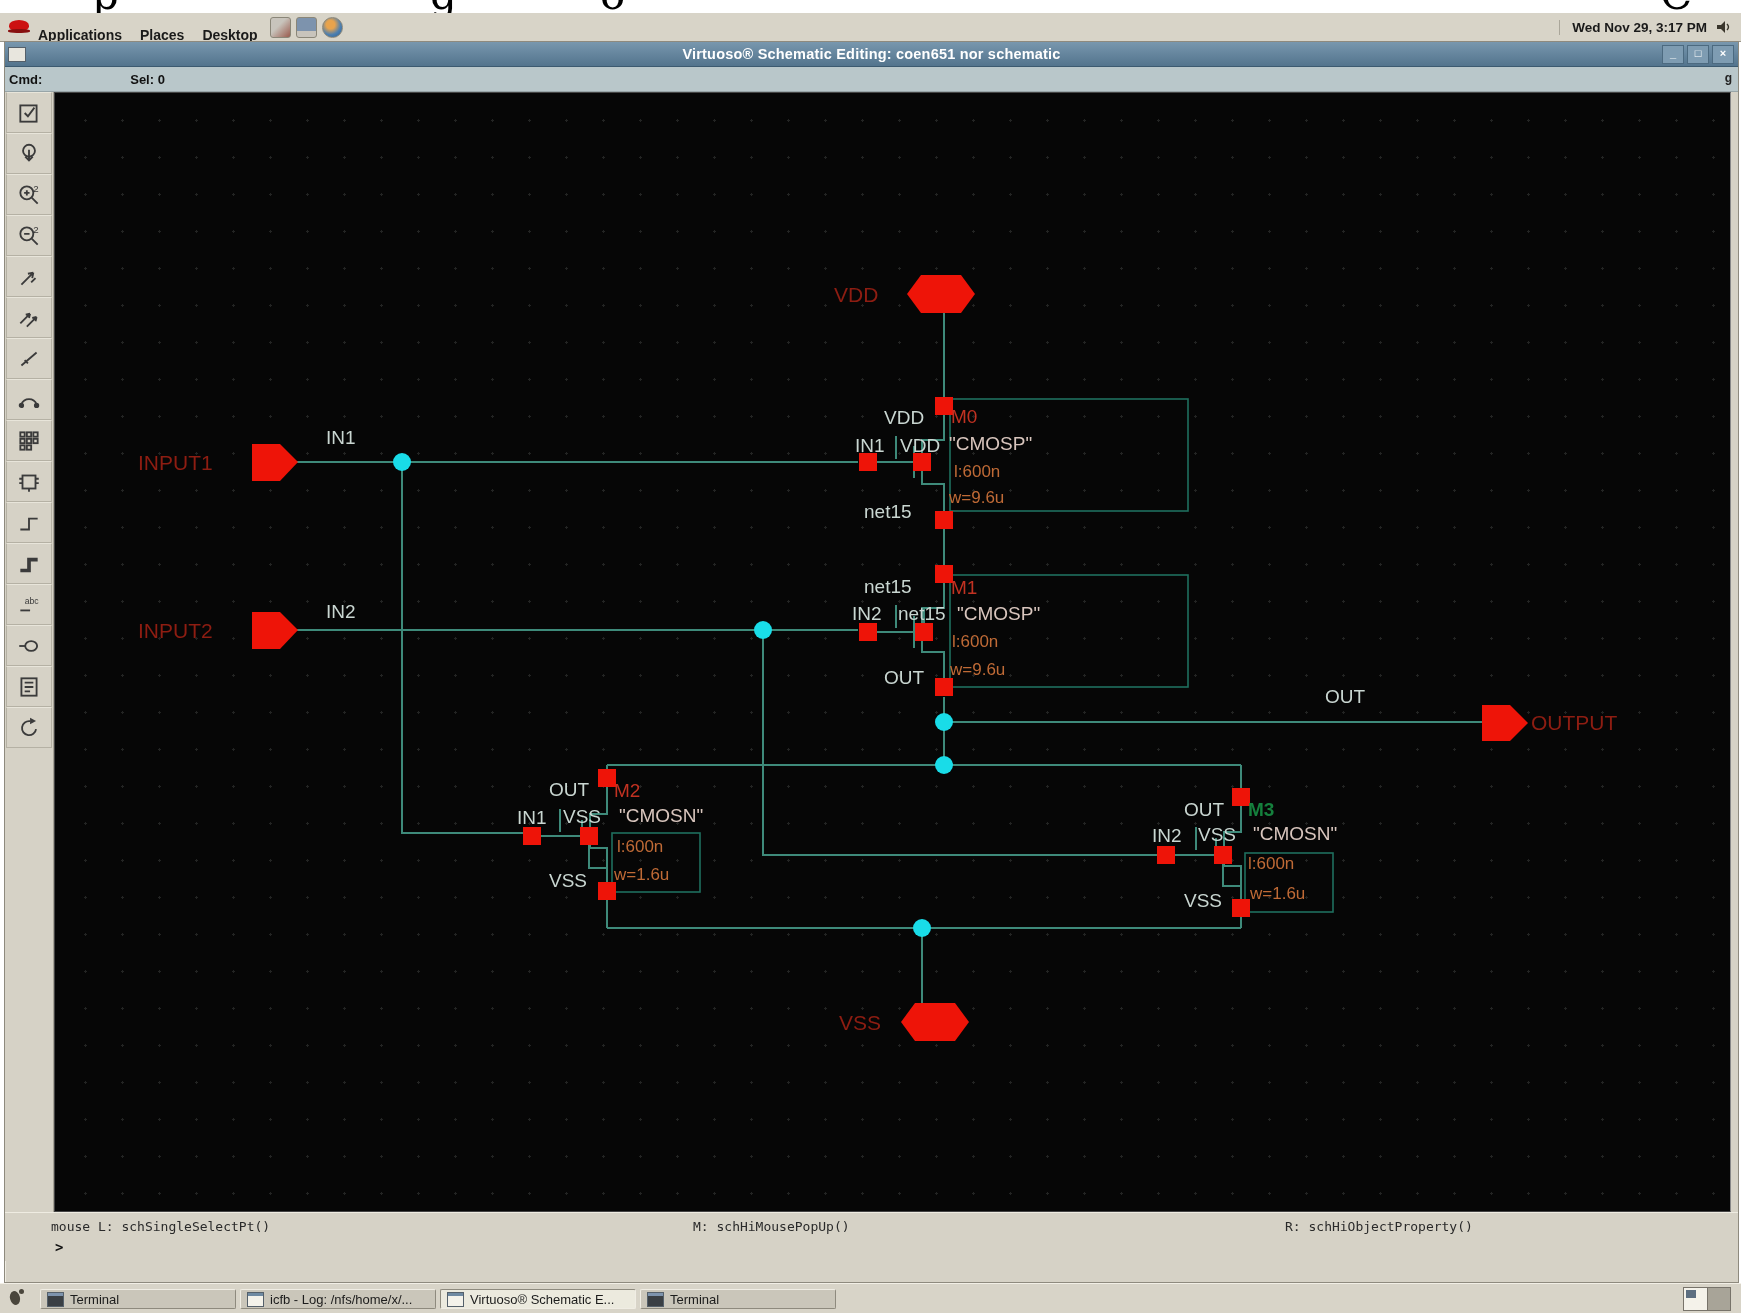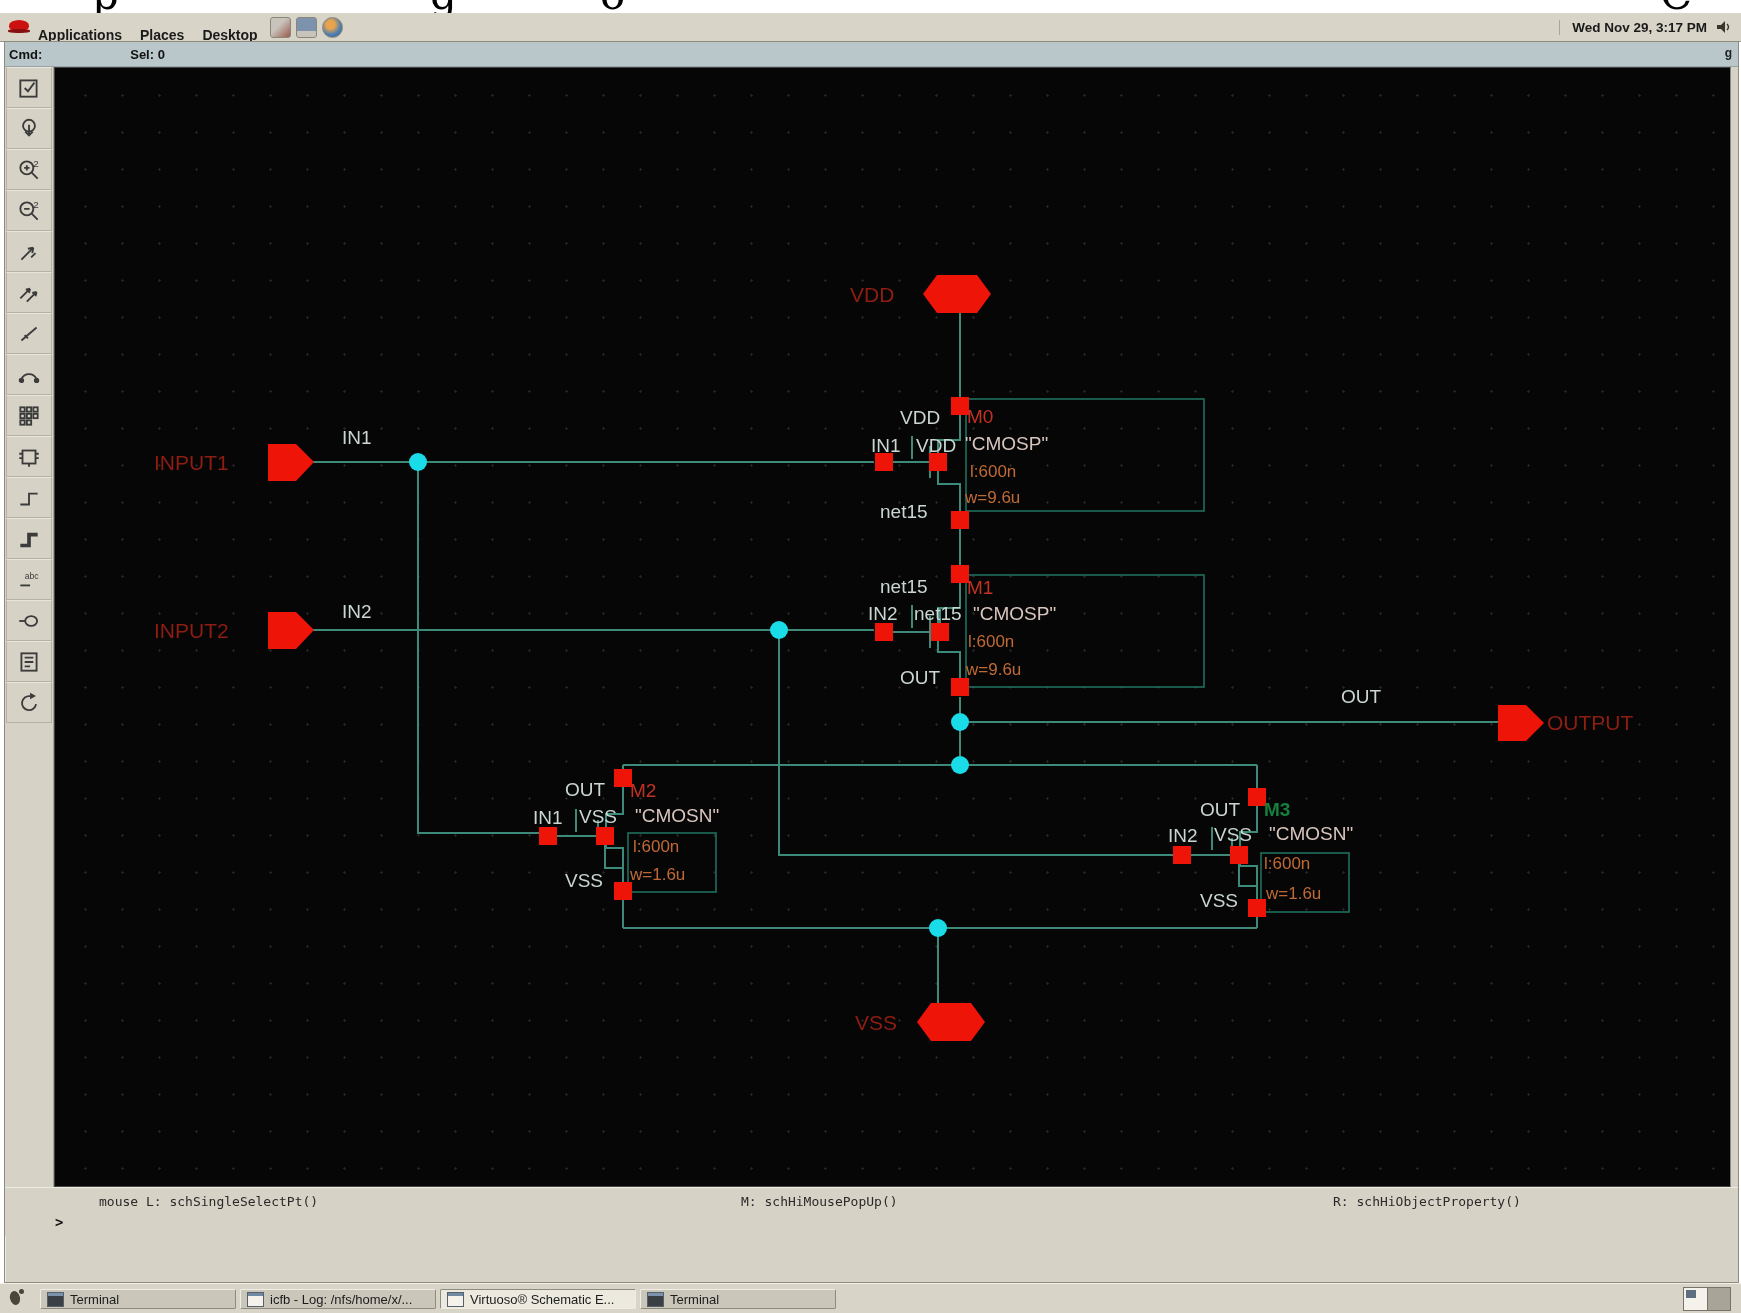--- a/index.html
+++ b/index.html
@@ -48,32 +48,32 @@
   .winbody{position:relative;display:flex;height:1120px;}
   .toolbar{width:48px;background:#d6d2c6;border-right:1px solid #a6a296;}
   .tcell{width:44px;height:39px;margin:0 1px;border:1px solid #b5b1a4;border-top-color:#e8e5da;
          display:flex;align-items:center;justify-content:center;background:#d6d2c6;}
   .tcell svg{display:block;}
   .canvas{position:relative;flex:1;margin-right:7px;background:#060606;
           background-image:radial-gradient(#232423 1.1px,transparent 1.4px);
           background-size:37px 37px;background-position:12px 9px;
           border:1px solid #444;border-right-color:#888;}
   
-  .overlay{position:absolute;left:16px;top:0;width:1470px;height:1313px;pointer-events:none;z-index:5;}
+  .overlay{position:absolute;left:0;top:0;width:1470px;height:1313px;pointer-events:none;z-index:5;}
   .overlay svg{position:absolute;left:0;top:0;}
   .slabel{position:absolute;white-space:pre;font-family:"Liberation Sans","DejaVu Sans",sans-serif;pointer-events:auto;}
   .c-net{font-size:19px;}
   .c-pin_name{font-size:21px;}
   .c-inst{font-size:19px;}
   .c-model{font-size:19px;}
   .c-param{font-size:17px;}
   
   .statusbar{position:relative;height:26px;background:#d6d2c6;border-top:1px solid #efece2;
              font-family:"DejaVu Sans Mono","Liberation Mono",monospace;font-size:13px;color:#2a2a2a;}
-  .statusbar span{position:absolute;top:6px;margin-left:48px;}
+  .statusbar span{position:absolute;top:6px;}
   .st-left{left:46px;}
   .st-mid{left:688px;}
   .st-right{left:1268px;padding-left:12px;}
   .promptline{height:22px;background:#d6d2c6;font-family:"DejaVu Sans Mono","Liberation Mono",monospace;
               font-size:14px;font-weight:bold;color:#111;padding-left:50px;}
   
   .taskbar{position:absolute;left:0;top:1283px;width:100%;height:30px;background:#d8d4c8;
            border-top:1px solid #f2efe6;display:flex;align-items:center;}
   .footprint{width:24px;height:22px;margin:0 10px 0 6px;position:relative;}
   .footprint::before{content:"";position:absolute;left:4px;top:3px;width:10px;height:14px;background:#4a463c;border-radius:50%;transform:rotate(-15deg);}
@@ -121,20 +121,29 @@
     <div class="panel-right">
       <span class="clock">Wed Nov 29, 3:17 PM</span>
       <svg class="speaker" viewBox="0 0 18 16">
         <polygon points="2,6 6,6 10,2 10,14 6,10 2,10" fill="#3a362c"></polygon>
         <path d="M12,5 Q15,8 12,11" stroke="#3a362c" stroke-width="1.4" fill="none"></path>
       </svg>
     </div>
   </div>
 
   <div class="win">
+    <div class="titlebar">
+      <div class="title-icon"></div>
+      <div class="title-text">Virtuoso® Schematic Editing: coen651 nor schematic</div>
+      <div class="winbtns">
+        <div class="wbtn">_</div>
+        <div class="wbtn">□</div>
+        <div class="wbtn">×</div>
+      </div>
+    </div>
 
     <div class="cmdbar">
       <span class="cmd-label">Cmd:</span>
       <span class="sel-label">Sel: 0</span>
       <span class="corner-glyph">g</span>
     </div>
 
 
     <div class="winbody">
       <div class="toolbar">

